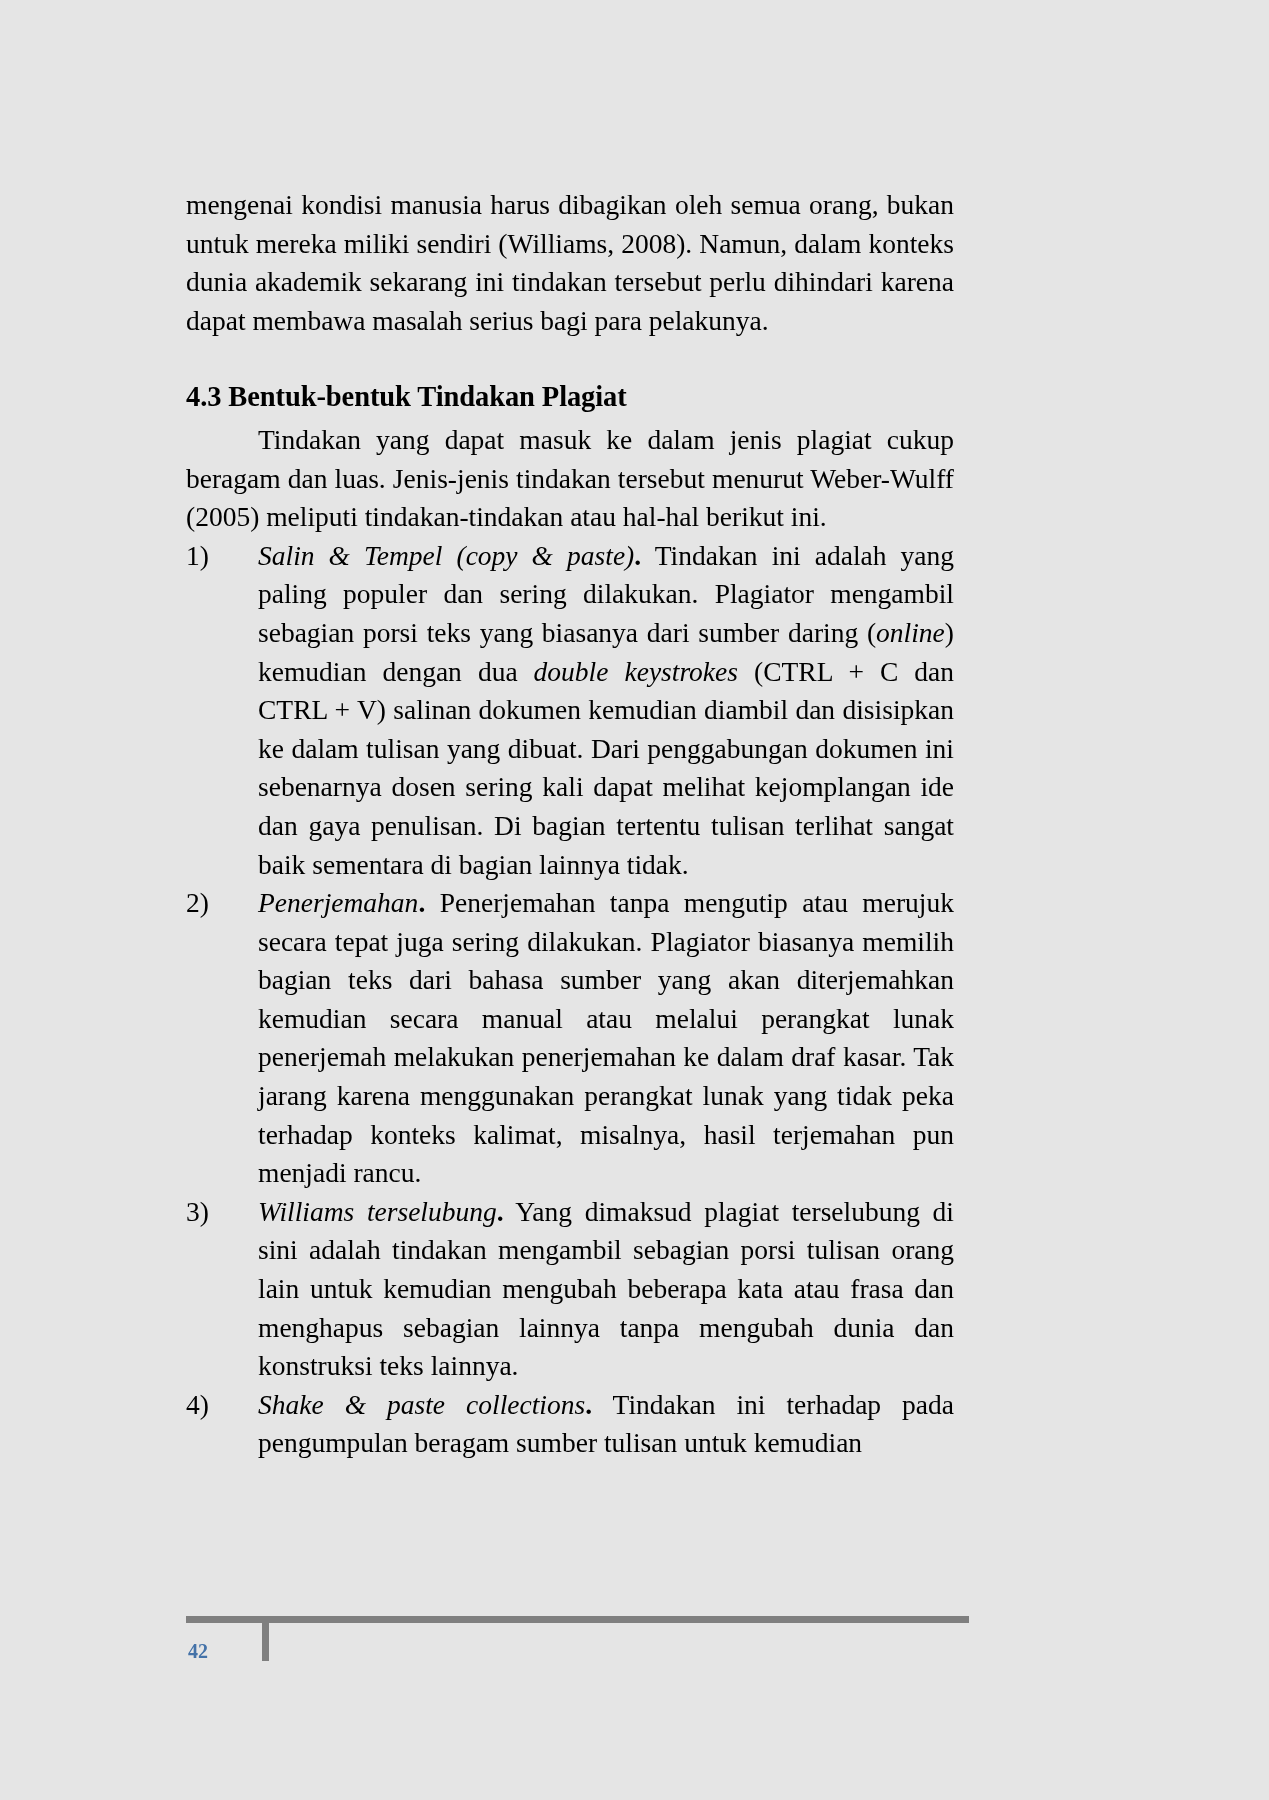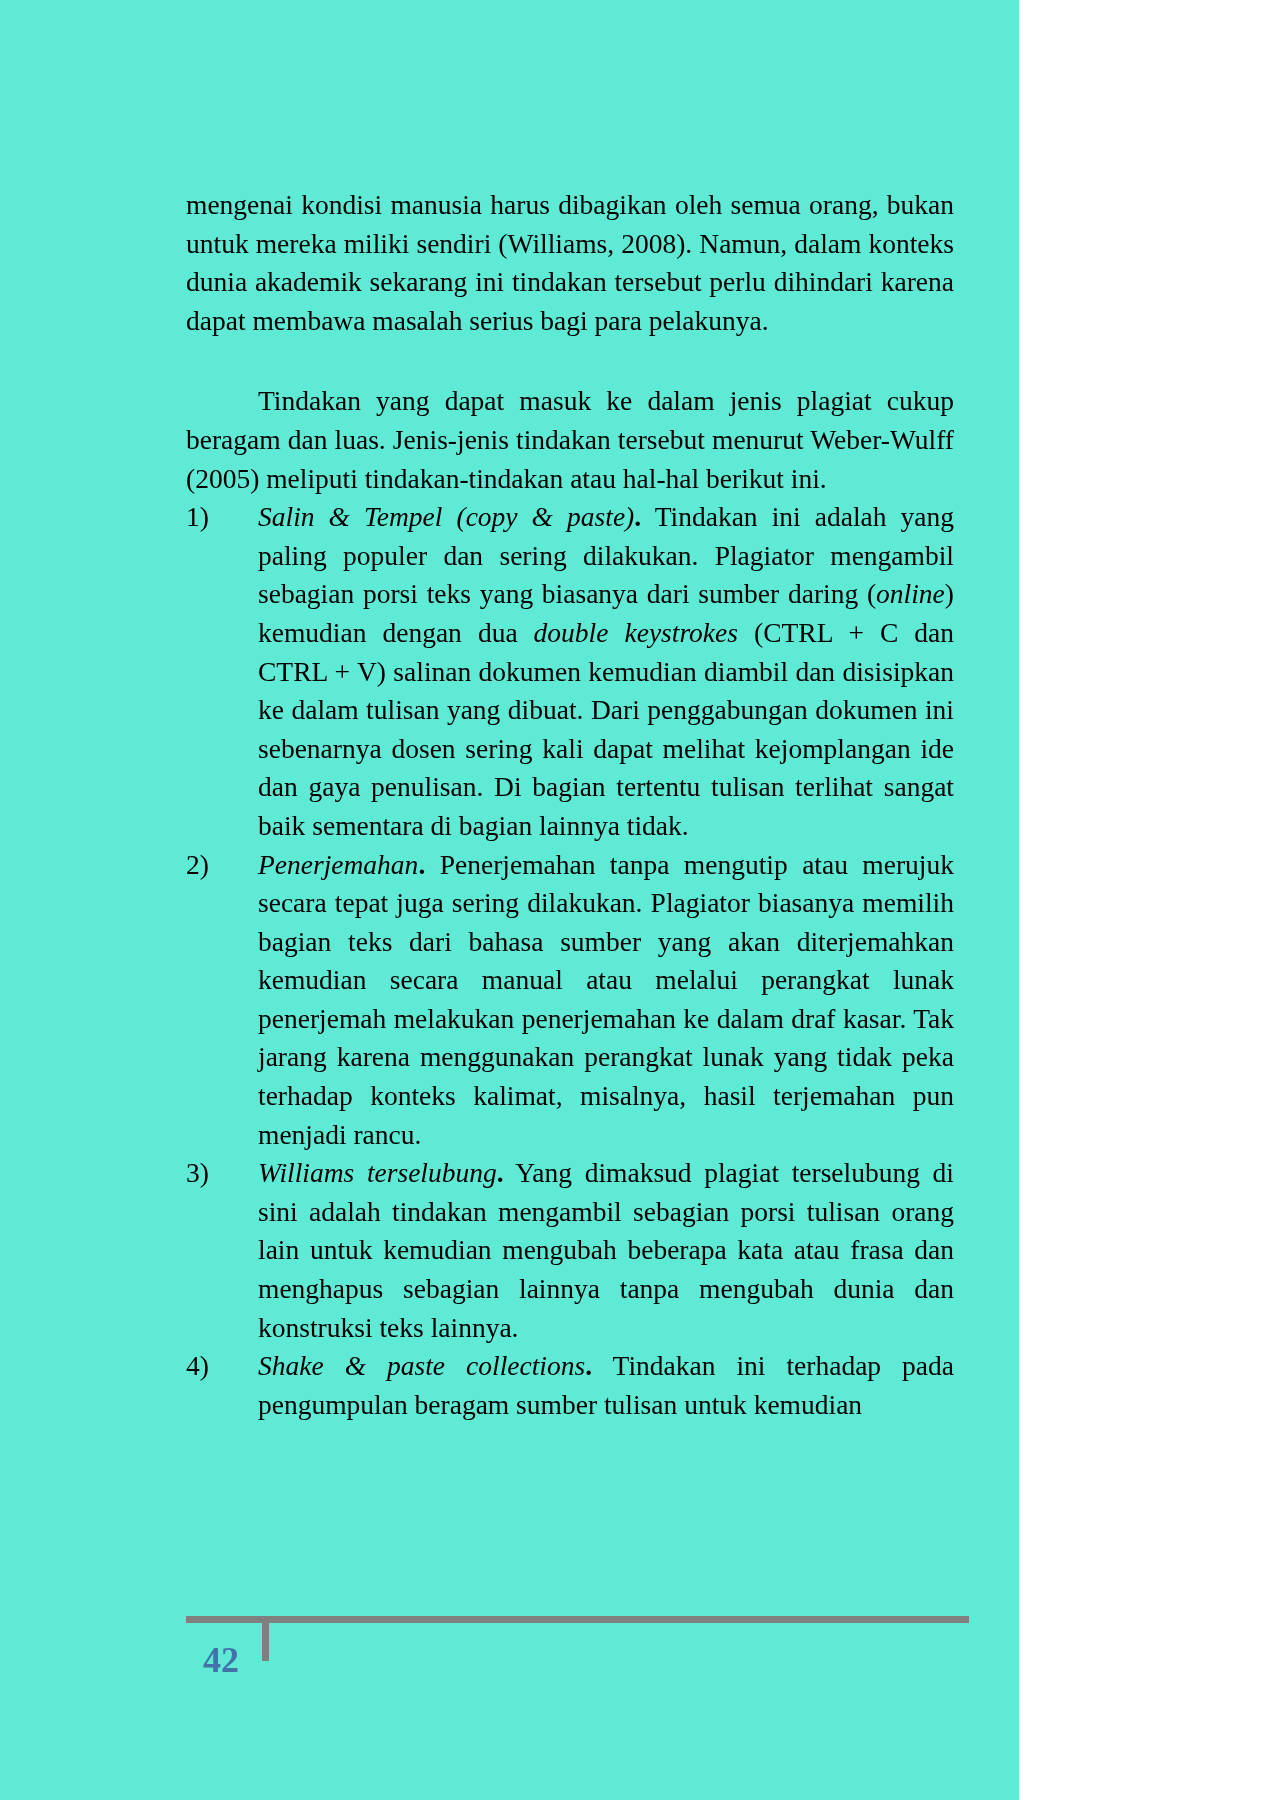--- a/index.html
+++ b/index.html
@@ -6,23 +6,23 @@
     margin: 0;
     padding: 0;
     background: #ffffff;
   }
   body {
     font-family: "Liberation Serif", "DejaVu Serif", serif;
     color: #000000;
   }
   .page {
     position: relative;
-    width: 1019px;
+    width: 1269px;
     height: 1800px;
-    background: #5eead4;
+    background: #e5e5e5;
     overflow: hidden;
     box-sizing: border-box;
   }
   .content {
     position: absolute;
     left: 186px;
     top: 186px;
     width: 768px;
   }
   p.body-par {
@@ -91,40 +91,40 @@
     position: absolute;
     left: 262px;
     top: 5px;
     width: 7px;
     height: 40px;
     background: #7f7f7f;
   }
   .page-number {
     position: absolute;
     left: 188px;
-    top: 24px;
-    font-size: 36px;
+    top: 15px;
+    font-size: 20px;
     font-weight: bold;
     color: #4472a8;
     font-family: "Liberation Serif", "DejaVu Serif", serif;
     line-height: 40px;
-    margin-left: 15px;
   }
 </style>
 </head>
 <body>
 
 <div class="page">
 
   <div class="content">
 
     <p class="body-par">mengenai kondisi manusia harus dibagikan oleh semua orang, bukan untuk mereka miliki sendiri (Williams, 2008). Namun, dalam konteks dunia akademik sekarang ini tindakan tersebut perlu dihindari karena dapat membawa masalah serius bagi para pelakunya.</p>
 
     <div class="gap-before-heading"></div>
 
+    <h2 class="section-heading">4.3 Bentuk-bentuk Tindakan Plagiat</h2>
 
     <div class="gap-after-heading"></div>
 
     <p class="body-par indent">Tindakan yang dapat masuk ke dalam jenis plagiat cukup beragam dan luas. Jenis-jenis tindakan tersebut menurut Weber-Wulff (2005) meliputi tindakan-tindakan atau hal-hal berikut ini.</p>
 
     <ol class="numlist">
 
       <li>
         <span class="marker">1)</span><span class="it">Salin &amp; Tempel (copy &amp; paste)</span><span class="bdot">.</span><span> Tindakan ini adalah yang paling populer dan sering dilakukan. Plagiator mengambil sebagian porsi teks yang biasanya dari sumber daring (</span><span class="it">online</span><span>) kemudian dengan dua </span><span class="it">double keystrokes</span><span> (CTRL + C dan CTRL + V) salinan dokumen kemudian diambil dan disisipkan ke dalam tulisan yang dibuat. Dari penggabungan dokumen ini sebenarnya dosen sering kali dapat melihat kejomplangan ide dan gaya penulisan. Di bagian tertentu tulisan terlihat sangat baik sementara di bagian lainnya tidak.</span>
       </li>

